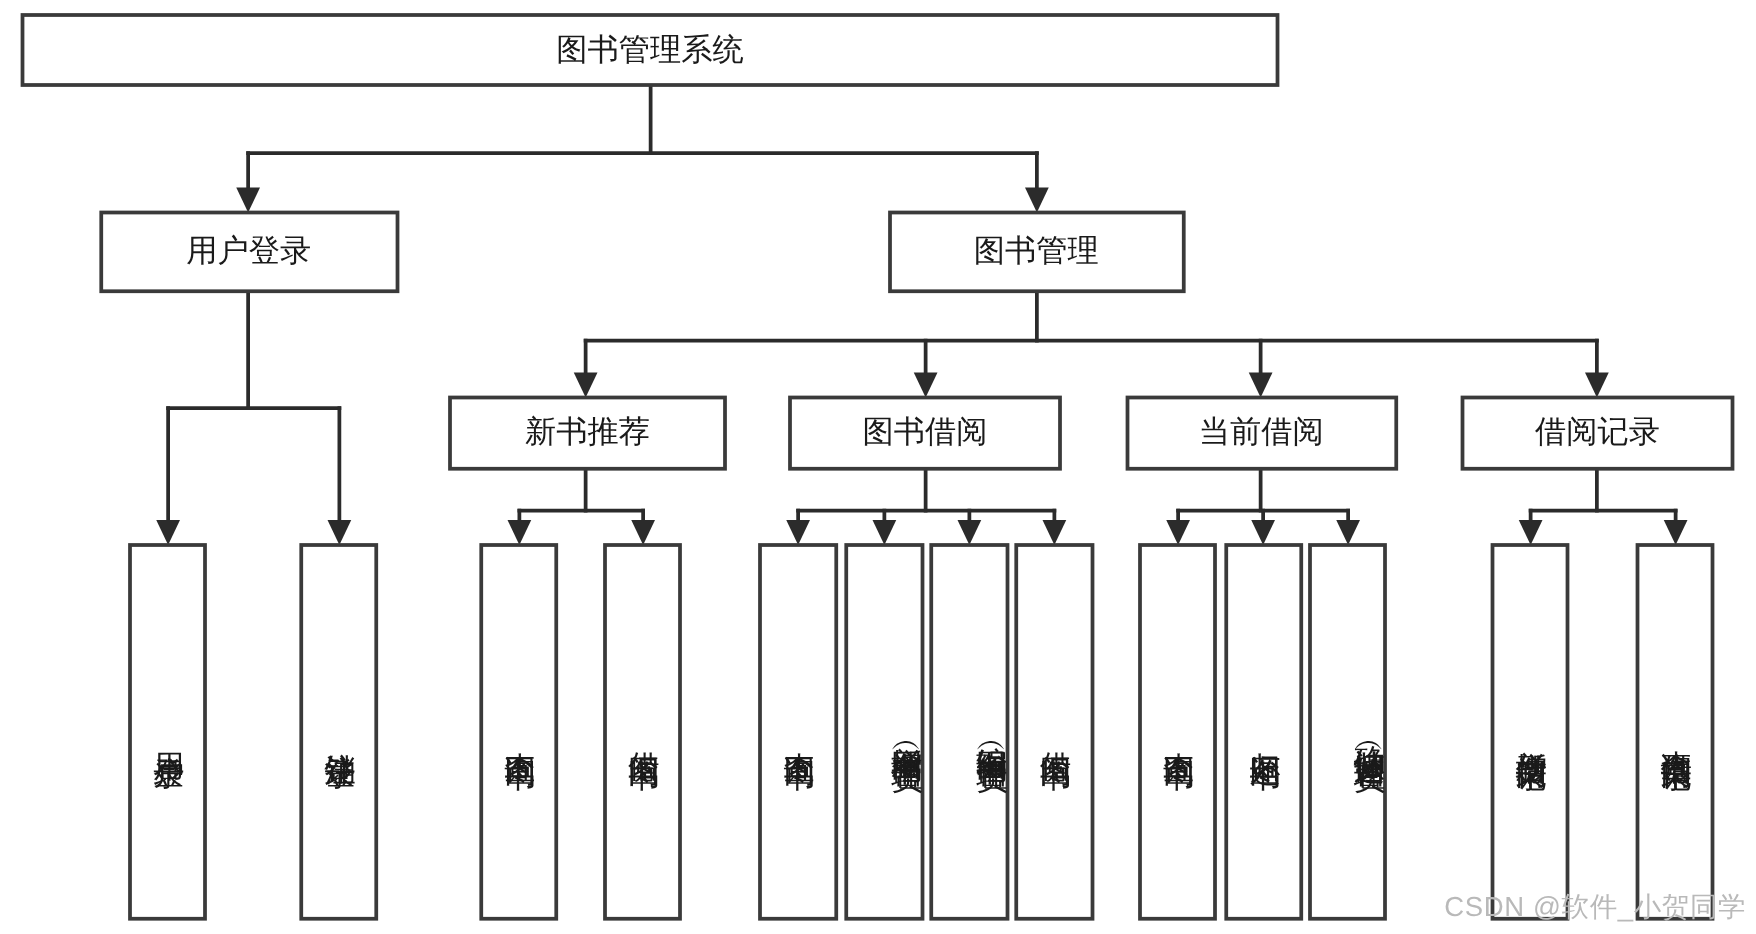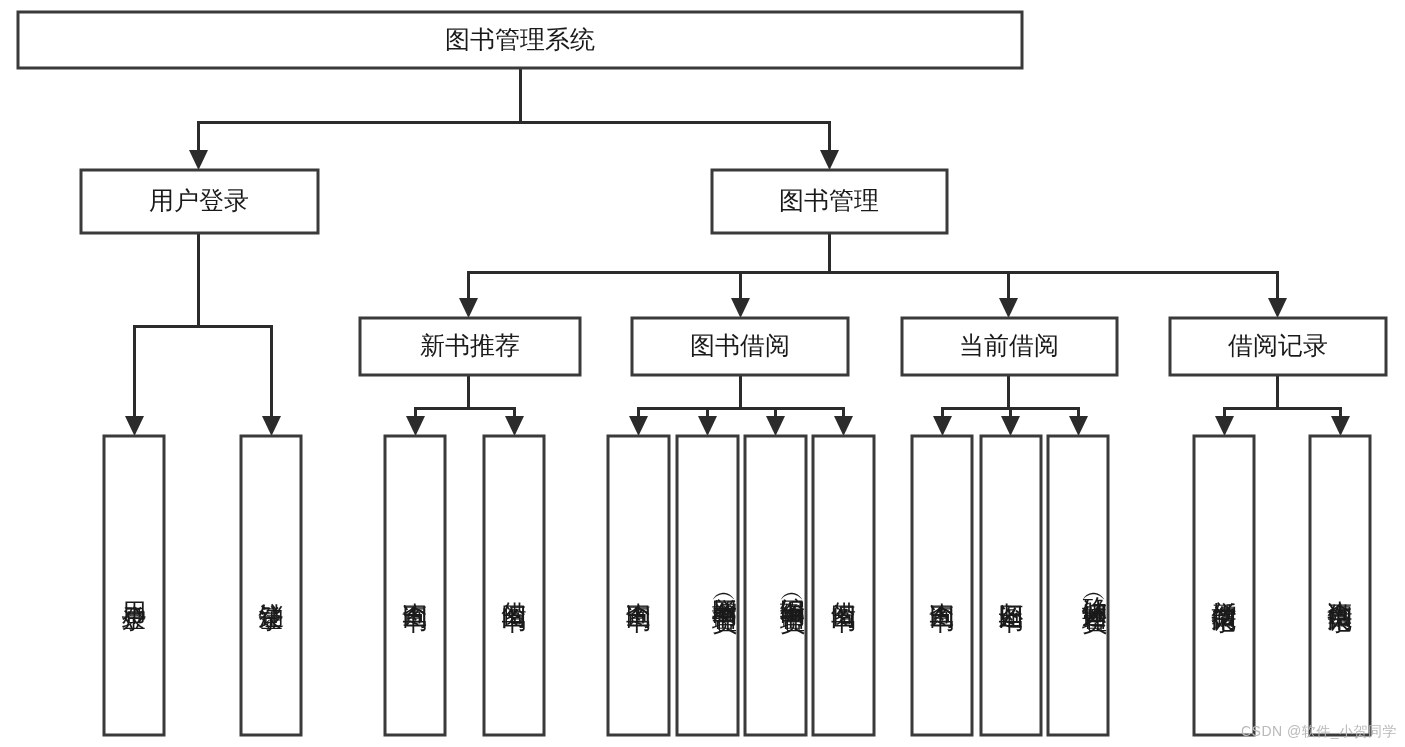--- a/index.html
+++ b/index.html
@@ -60,21 +60,21 @@
     letter-spacing: 2px;
     white-space: nowrap;
     text-align: center;
     pointer-events: none;
   }
   #watermark {
     position: absolute;
     right: 8px;
     bottom: 6px;
     font-family: "Liberation Sans", "DejaVu Sans", sans-serif;
-    font-size: 14px;
+    font-size: 22px;
     color: #b9b9b9;
     letter-spacing: 0.5px;
     white-space: nowrap;
   }
 </style>
 </head>
 <body>
 
 <div id="diagram-root">
 

